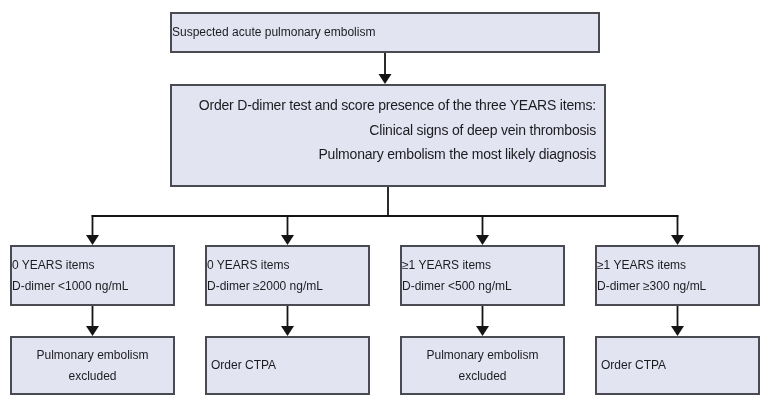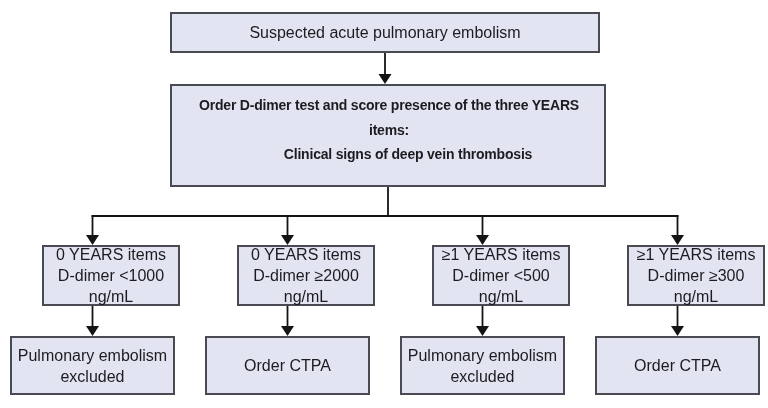--- a/index.html
+++ b/index.html
@@ -14,40 +14,39 @@
   }
   .node {
     position: absolute;
     box-sizing: border-box;
     background: var(--box-fill, #e3e4f1);
     border: 2px solid var(--box-border, #4a4a52);
   }
   .node.centered {
     display: flex;
     flex-direction: column;
-    align-items: center;
+    align-items: flex-start;
     justify-content: center;
     text-align: center;
-    font-size: 16px;
+    font-size: 12px;
     line-height: 21px;
   }
   .node.scoring {
     font-size: 14px;
     line-height: 24.5px;
     letter-spacing: -0.2px;
     padding: 7px 8px 0 10px;
-    text-align: center;
-    font-weight: bold;
+    text-align: right;
   }
   .node.scoring .indent { padding-left: 38px; }
   
   .root-node    { left: 170px; top: 12px;  width: 430px; height: 41px; }
   .scoring-node { left: 170px; top: 84px;  width: 436px; height: 103px; }
   
-  .branch { top: 245px; width: 138px; height: 61px; margin-left: 32px; }
+  .branch { top: 245px; width: 165px; height: 61px; }
   .b1 { left: 10px; }  .b2 { left: 205px; } .b3 { left: 400px; } .b4 { left: 595px; }
   
   .outcome { top: 336px; width: 165px; height: 59px; padding: 0 4px; }
   .connectors {
     position: absolute;
     left: 0; top: 0;
     pointer-events: none;
   }
   .connectors line { stroke: var(--line, #141414); stroke-width: 1.8; }
   .connectors polygon { fill: var(--line, #141414); }
@@ -84,20 +83,21 @@
     <polygon points="671,326 684,326 677.5,336"></polygon>
   </svg>
 
   <div class="node centered root-node">
     <span>Suspected acute pulmonary embolism</span>
   </div>
 
   <div class="node scoring scoring-node">
     <div>Order D-dimer test and score presence of the three YEARS items:</div>
     <div class="indent">Clinical signs of deep vein thrombosis</div>
+    <div class="indent">Pulmonary embolism the most likely diagnosis</div>
   </div>
 
   <div class="node centered branch b1">
     <span>0 YEARS items</span>
     <span>D-dimer &lt;1000 ng/mL</span>
   </div>
   <div class="node centered branch b2">
     <span>0 YEARS items</span>
     <span>D-dimer ≥2000 ng/mL</span>
   </div>

